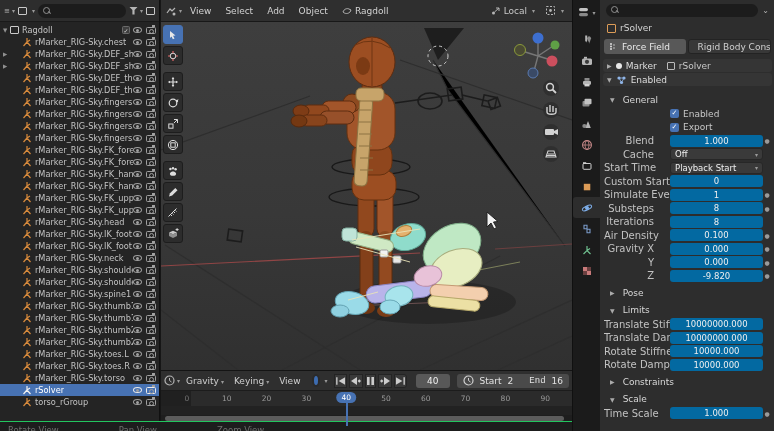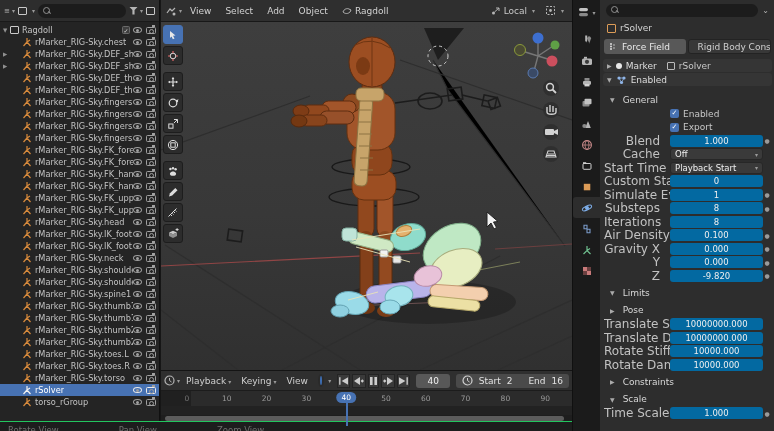--- a/index.html
+++ b/index.html
@@ -75,21 +75,21 @@
   .ptabs-row{display:flex;gap:2px;padding:3px 4px 4px 4px;}
   .pbtn{flex:1;height:15px;border-radius:3px;display:flex;align-items:center;gap:4px;padding:0 5px;
         background:#585858;color:#e8e8e8;overflow:hidden;white-space:nowrap;}
   .pbtn.dim{background:#383838;border:1px solid #232323;color:#cfcfcf;}
   .panel-hdr{height:13px;margin:1px 3px;background:#353535;border-radius:3px;display:flex;align-items:center;gap:4px;padding:0 4px;color:#dedede;}
   .panel-hdr .tw{font-size:6px;color:#aaa;}
   .dotw{width:6px;height:6px;border-radius:50%;background:#e8e8e8;}
   .mini-box{width:8px;height:8px;border:1px solid #bbb;border-radius:1px;}
   .prows{display:flex;flex-direction:column;gap:1.5px;padding:3px 4px 0 4px;}
   .prow{height:12px;display:flex;align-items:center;}
-  .plabel{width:66px;text-align:right;padding-right:10px;color:#c2c2c2;flex:0 0 auto;font-size:12px;white-space:nowrap;overflow:hidden;}
+  .plabel{width:66px;text-align:right;padding-right:16px;color:#c2c2c2;flex:0 0 auto;font-size:10px;white-space:nowrap;overflow:hidden;}
   .pfield{flex:1;height:12px;border-radius:3px;background:#0369a1;color:#efefef;display:flex;align-items:center;justify-content:center;font-size:8.5px;}
   .pfield.dd{background:#3a3a3a;border:1px solid #272727;justify-content:flex-start;padding:0 4px;}
   .pfield.dd .ddtxt{flex:1;}
   .adot{width:8px;flex:0 0 auto;text-align:center;color:#9a9a9a;font-size:6px;}
   .pcheckwrap{flex:1;display:flex;align-items:center;gap:4px;}
   .pcheck{width:9px;height:9px;background:#4772b3;border-radius:2px;color:#fff;font-size:7px;line-height:9px;text-align:center;}
   .sect{height:13px;display:flex;align-items:center;gap:8px;padding:0 6px;color:#d8d8d8;margin-top:3px;}
   .sect .tw{font-size:6px;color:#aaa;}
   
   #statusbar{position:absolute;left:0;top:421px;width:572px;height:10px;background:#1d1d1d;border-top:1px solid #22c55e;
@@ -708,21 +708,21 @@
 
   <div id="timeline">
     <div class="tl-header">
       <span class="hbtn">
         <svg width="11" height="11" viewBox="0 0 11 11">
             <circle cx="5.5" cy="5.5" r="4.5" fill="none" stroke="#b5b5b5" stroke-width="1.2"></circle>
             <path d="M5.5 3v2.5l2 1.5" stroke="#b5b5b5" fill="none"></path>
           </svg>
         <span class="caret">▾</span>
         </span>
-      <span class="tl-menu"><span>Playback</span><span class="caret">▾</span></span>
+      <span class="tl-menu"><span>Gravity</span><span class="caret">▾</span></span>
       <span class="tl-menu"><span>Keying</span><span class="caret">▾</span></span>
       <span class="tl-menu">View</span>
       <span style="width:8px"></span>
       <span class="rec"></span>
       <span class="caret">▾</span>
       <span style="width:6px"></span>
       <span class="tbt">
           <svg width="11" height="10" viewBox="0 0 12 10">
             <path d="M2 1v8" stroke="#ccc" stroke-width="1.5"></path>
             <path d="M11 1L4 5l7 4z" fill="#ccc"></path>
@@ -755,21 +755,21 @@
       <span style="width:10px"></span>
       <span class="framefield">40</span>
       <span style="width:6px"></span>
       <div class="rangebar">
         <svg width="11" height="11" viewBox="0 0 11 11">
             <circle cx="5.5" cy="5.5" r="4.5" fill="none" stroke="#d2d2d2" stroke-width="1.2"></circle>
             <path d="M5.5 3v2.5l2 1.5" stroke="#d2d2d2" fill="none"></path>
           </svg>
         <span><span>Start</span></span>
         <span>2</span>
-        <span style="margin-left:10px;"><span>End</span></span>
+        <span style="margin-left:10px;font-family:Liberation Mono, monospace;"><span>End</span></span>
         <span>16</span>
       </div>
     </div>
     <div class="tl-ruler" id="tl-ruler">
         <span class="tick" style="left: 26px;">0</span>
         <span class="tick" style="left: 65.8px;">10</span>
         <span class="tick" style="left: 105.6px;">20</span>
         <span class="tick" style="left: 145.4px;">30</span>
         <span class="tick cur" style="left: 185.2px;">40</span>
         <div class="playline" style="left: 185.2px; top: 12px; height: 23px;"></div>
@@ -992,26 +992,26 @@
             <span class="plabel">Y</span>
             <span class="pfield">0.000</span>
             <span class="adot">●</span>
           </div>
           <div class="prow">
             <span class="plabel">Z</span>
             <span class="pfield">-9.820</span>
             <span class="adot">●</span>
           </div>
           <div class="sect">
+            <span class="tw">▶</span>
+            <span>Pose</span>
+          </div>
+          <div class="sect">
             <span class="tw">▼</span>
             <span>Limits</span>
-          </div>
-          <div class="sect">
-            <span class="tw">▶</span>
-            <span>Pose</span>
           </div>
           <div class="prow">
             <span class="plabel">Translate Stiffness</span>
             <span class="pfield">10000000.000</span>
             <span class="adot"></span>
           </div>
           <div class="prow">
             <span class="plabel">Translate Damping</span>
             <span class="pfield">10000000.000</span>
             <span class="adot"></span>

